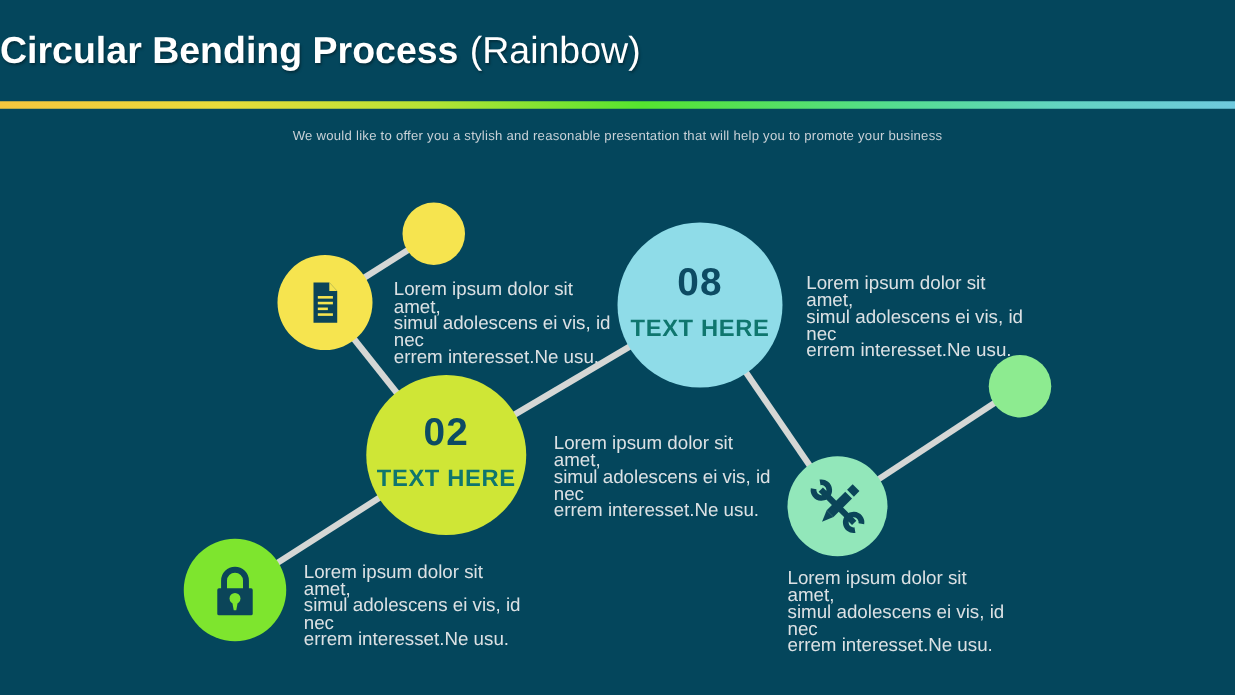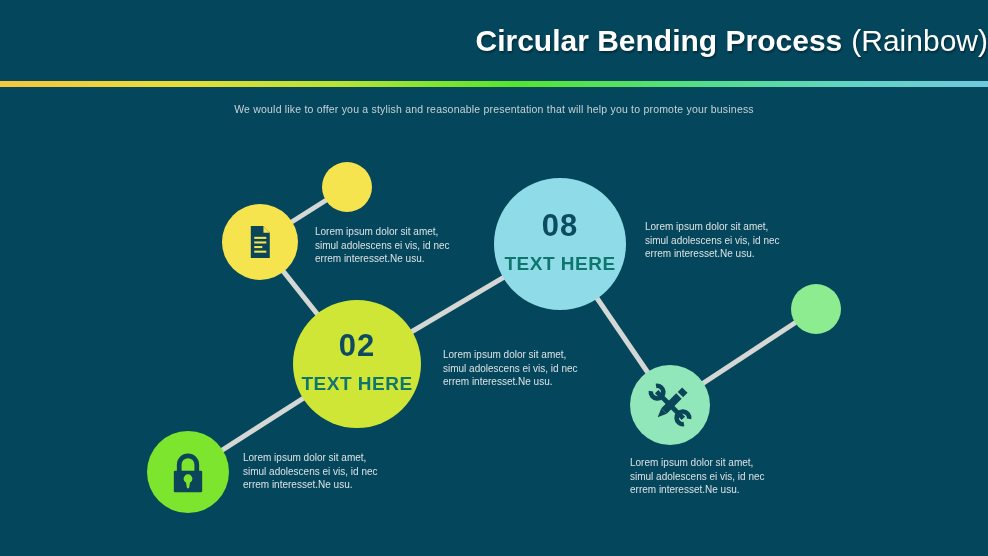--- a/index.html
+++ b/index.html
@@ -5,21 +5,21 @@
   html,body { margin:0; padding:0; }
   #slide {
     position:relative; width:988px; height:556px;
     background:#04465c; overflow:hidden;
     font-family:"Liberation Sans", sans-serif;
   }
 
   
   .title {
     position:absolute; top:22px; left:0; width:100%;
-    text-align:right; color:#ffffff; font-size:30px; line-height:38px;
+    text-align:left; color:#ffffff; font-size:30px; line-height:38px;
     text-shadow:1px 2px 2px rgba(0,0,0,0.35);
   }
   .title .bold { font-weight:700; }
   .title .reg  { font-weight:400; margin-left:9px; }
 
   .accent-line {
     position:absolute; top:81px; left:0; width:988px; height:6px;
     background:linear-gradient(90deg,
       #f5c63e 0%, #e8dc3a 18%, #b5e334 35%, #55e42f 52%,
       #54dd8e 72%, #63d4c2 86%, #6fc9de 100%);
@@ -55,21 +55,21 @@
     letter-spacing:0.5px; margin-top:13px;
   }
   .n-step1 .inner, .n-step2 .inner {
     display:flex; flex-direction:column; align-items:center;
     transform:translateY(-3px);
   }
 
   
   .note {
     position:absolute; z-index:3; width:185px;
-    color:#dce1e4; font-size:10px; line-height:13.5px;
+    color:#dce1e4; font-size:15px; line-height:13.5px;
   }
   .note-doc    { left:315px; top:225px; }
   .note-step2  { left:645px; top:220px; }
   .note-center { left:443px; top:348px; }
   .note-lock   { left:243px; top:451px; }
   .note-tools  { left:630px; top:456px; }
 
   .icon-svg { display:block; }
 </style>
 </head>

